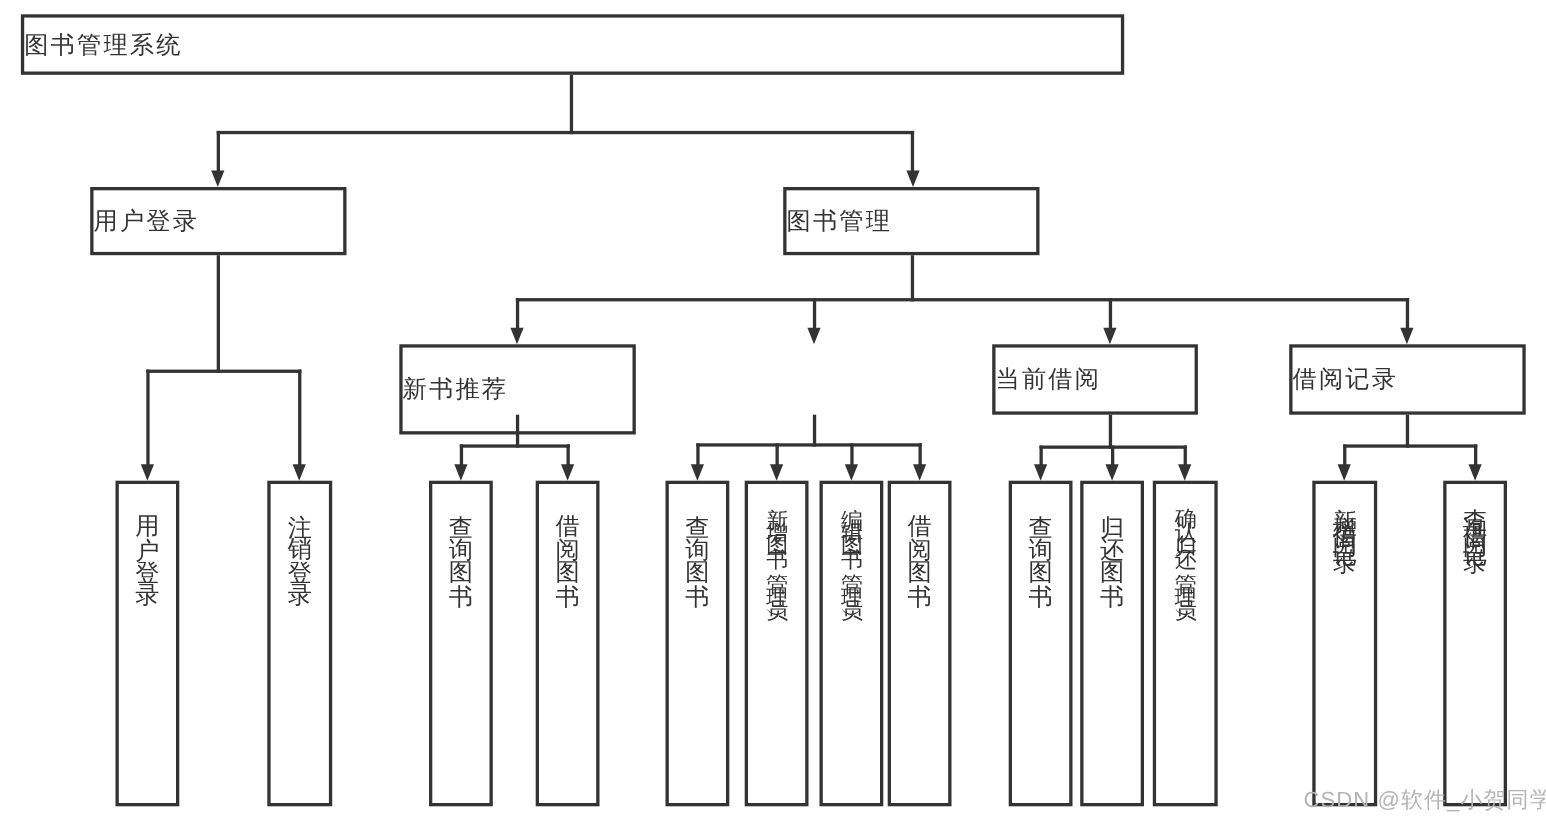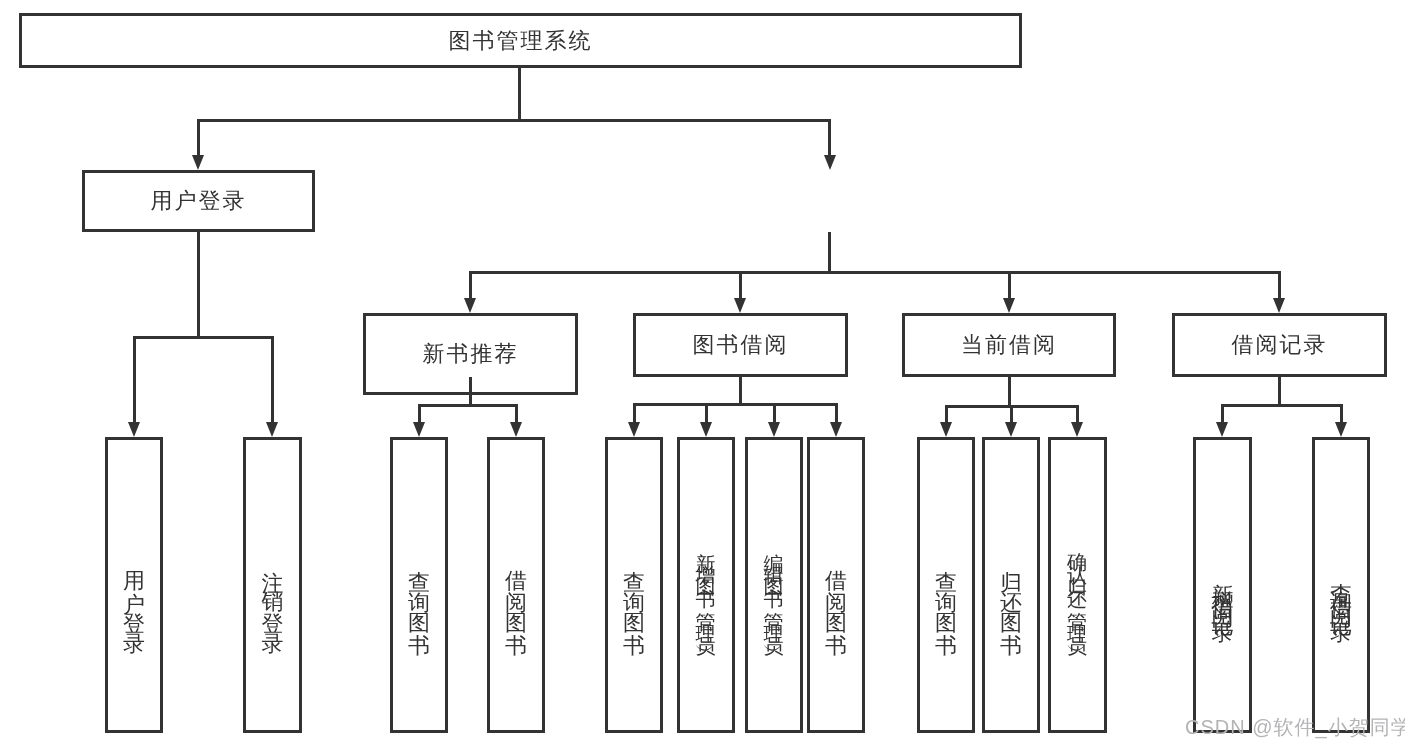--- a/index.html
+++ b/index.html
@@ -21,21 +21,21 @@
     background: var(--bg);
     color: var(--text);
   }
   .box {
     position: absolute;
     box-sizing: border-box;
     border: 3px solid var(--line);
     background: #ffffff;
     display: flex;
     align-items: center;
-    justify-content: center;
+    justify-content: flex-start;
     font-size: 22px;
     color: var(--text);
     letter-spacing: 2px;
     white-space: nowrap;
   }
   .leaf {
     writing-mode: vertical-rl;
     text-orientation: mixed;
     letter-spacing: 0;
   }
@@ -72,20 +72,23 @@
   <div class="line" style="left:518px; top:68px;  width:3px;  height:54px;"></div>
   <div class="line" style="left:197px; top:119px; width:634px; height:3px;"></div>
   <div class="line" style="left:197px; top:119px; width:3px;  height:38px;"></div>
   <div class="arrow" style="left:192px; top:155px;"></div>
   <div class="line" style="left:828px; top:119px; width:3px;  height:38px;"></div>
   <div class="arrow" style="left:824px; top:155px;"></div>
 
   <div class="box" style="left:82px; top:170px; width:233px; height:62px;">
     <span>用户登录</span>
   </div>
+  <div class="box" style="left:712px; top:170px; width:233px; height:62px;">
+    <span>图书管理</span>
+  </div>
 
   <div class="line" style="left:197px; top:232px; width:3px;  height:107px;"></div>
   <div class="line" style="left:133px; top:336px; width:141px; height:3px;"></div>
   <div class="line" style="left:133px; top:336px; width:3px;  height:88px;"></div>
   <div class="arrow" style="left:128px; top:422px;"></div>
   <div class="line" style="left:271px; top:336px; width:3px;  height:88px;"></div>
   <div class="arrow" style="left:266px; top:422px;"></div>
 
   <div class="line" style="left:828px;  top:232px; width:3px;   height:42px;"></div>
   <div class="line" style="left:469px;  top:271px; width:812px; height:3px;"></div>
@@ -94,24 +97,21 @@
   <div class="line" style="left:739px;  top:271px; width:3px;   height:29px;"></div>
   <div class="arrow" style="left:734px;  top:298px;"></div>
   <div class="line" style="left:1008px; top:271px; width:3px;   height:29px;"></div>
   <div class="arrow" style="left:1003px; top:298px;"></div>
   <div class="line" style="left:1278px; top:271px; width:3px;   height:29px;"></div>
   <div class="arrow" style="left:1273px; top:298px;"></div>
 
   <div class="box" style="left:363px;  top:313px; width:215px; height:82px;">
     <span>新书推荐</span>
   </div>
-  <div class="box" style="left:633px;  top:313px; width:215px; height:64px;">
-    <span>图书借阅</span>
-  </div>
-  <div class="box" style="left:902px;  top:313px; width:214px; height:64px;">
+  <div class="box" style="left:902px;  top:313px; width:187px; height:64px;">
     <span>当前借阅</span>
   </div>
   <div class="box" style="left:1172px; top:313px; width:215px; height:64px;">
     <span>借阅记录</span>
   </div>
 
   <div class="line" style="left:469px; top:377px; width:3px;   height:30px;"></div>
   <div class="line" style="left:418px; top:404px; width:100px; height:3px;"></div>
   <div class="line" style="left:418px; top:404px; width:3px;   height:20px;"></div>
   <div class="arrow" style="left:413px; top:422px;"></div>

